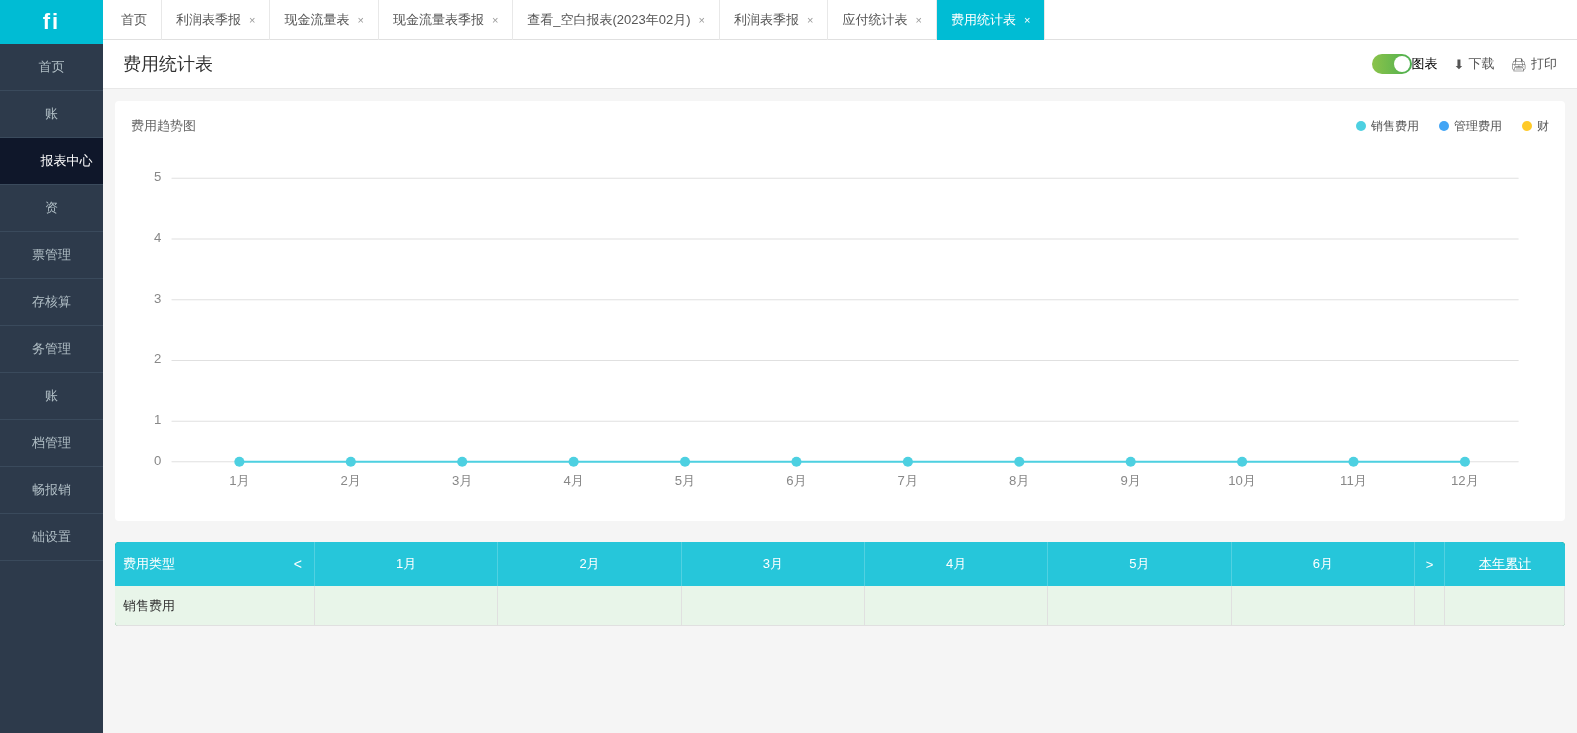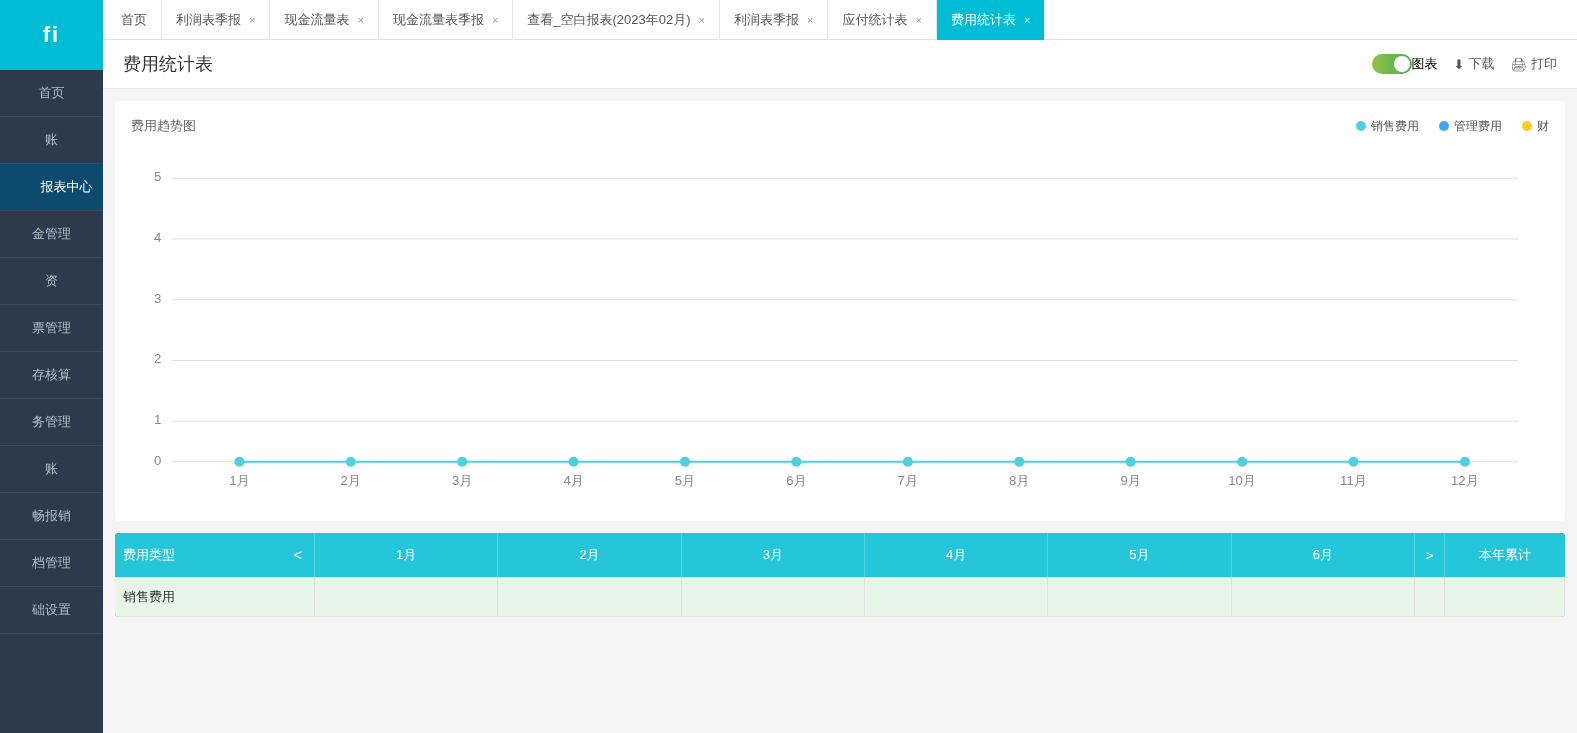--- a/index.html
+++ b/index.html
@@ -9,40 +9,40 @@
     .sidebar {
       width: 103px;
       background: #2d3a4b;
       display: flex;
       flex-direction: column;
       flex-shrink: 0;
       height: 100%;
       overflow: hidden;
     }
     .sidebar-logo {
-      height: 70px;
+      height: 44px;
       background: #00bcd4;
       display: flex;
       align-items: center;
       justify-content: center;
       color: white;
       font-size: 22px;
       font-weight: bold;
       letter-spacing: 2px;
     }
     .sidebar-item {
       padding: 14px 10px;
       color: #b0bec5;
       cursor: pointer;
       text-align: center;
       font-size: 13px;
       border-bottom: 1px solid #3a4a5c;
       transition: background 0.2s;
     }
-    .sidebar-item.active { background: #0c4a6e; color: #fff; padding-left: 40px; }
+    .sidebar-item.active { background: #0f172a; color: #fff; padding-left: 40px; }
 
     
     .main {
       flex: 1;
       display: flex;
       flex-direction: column;
       overflow: hidden;
     }
 
     
@@ -182,21 +182,21 @@
       height: 360px;
       position: relative;
     }
     svg.chart {
       width: 100%;
       height: 100%;
     }
 
     
     .table-section {
-      margin: 0 12px 12px 12px;
+      margin: 9px 12px 12px 12px;
       background: #15803d;
       border-radius: 4px;
       overflow: hidden;
       flex-shrink: 0;
     }
     .table-header-row {
       background: #26c6da;
       display: flex;
       height: 44px;
       align-items: center;
@@ -216,20 +216,21 @@
       width: 200px;
       justify-content: space-between;
       flex-shrink: 0;
     }
     .th-month {
       flex: 1;
     }
     .th-total {
       width: 120px;
       flex-shrink: 0;
+      text-decoration: underline;
     }
     .th-nav-btn {
       cursor: pointer;
       padding: 0 4px;
       font-size: 14px;
     }
 
     .table-data-row {
       display: flex;
       height: 40px;
@@ -262,28 +263,27 @@
     }
   </style>
 </head>
 <body>
 
 <div class="sidebar">
   <div class="sidebar-logo">fi</div>
   <div class="sidebar-item">首页</div>
   <div class="sidebar-item">账</div>
   <div class="sidebar-item active">报表中心</div>
-  <div class="sidebar-item">金管理</div>
   <div class="sidebar-item">资</div>
   <div class="sidebar-item">票管理</div>
   <div class="sidebar-item">存核算</div>
   <div class="sidebar-item">务管理</div>
   <div class="sidebar-item">账</div>
+  <div class="sidebar-item">档管理</div>
   <div class="sidebar-item">畅报销</div>
-  <div class="sidebar-item">档管理</div>
   <div class="sidebar-item">础设置</div>
 </div>
 
 <div class="main">
 
   <div class="tab-bar">
     <div class="tab">
       <span>首页</span>
     </div>
     <div class="tab">

